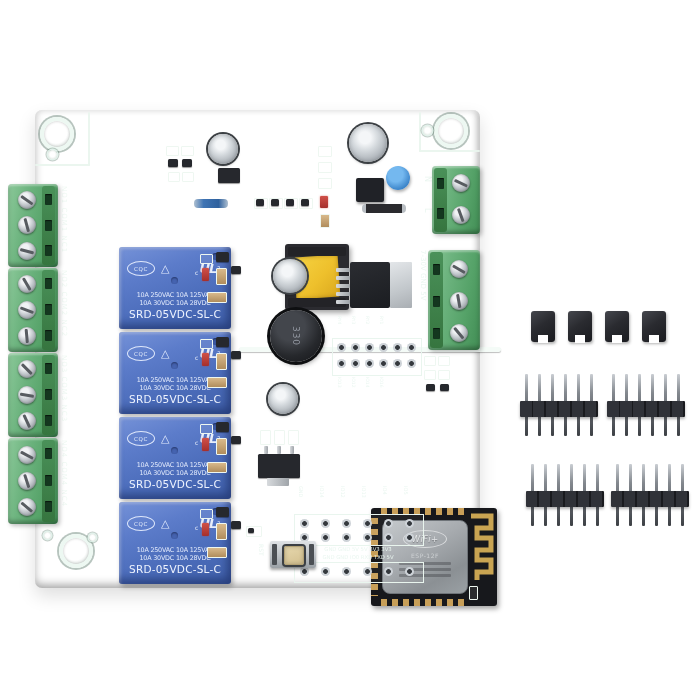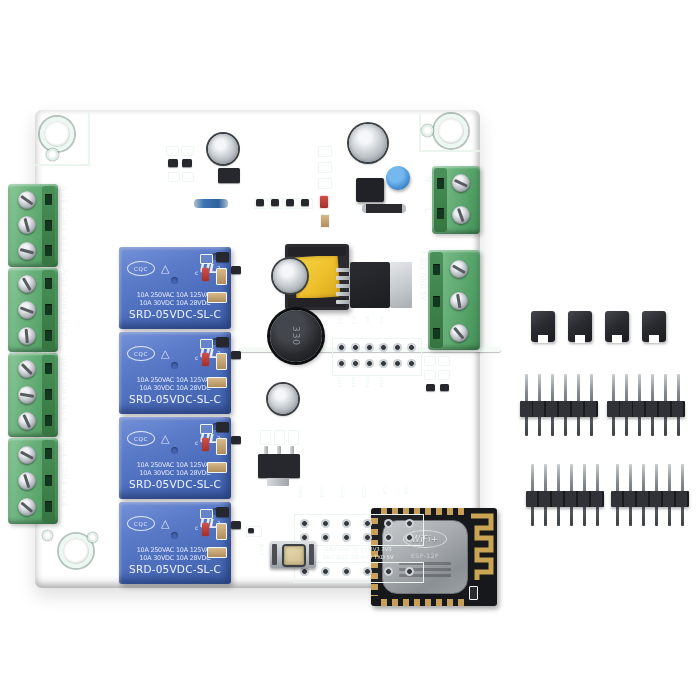--- a/index.html
+++ b/index.html
@@ -82,21 +82,21 @@
   .ind{border-radius:50%;
     background:radial-gradient(circle at 40% 32%,#43464c 0 30%,#26282c 62%,#141518 100%);
     box-shadow:0 0 0 3px #0e0f11, 2px 3px 5px rgba(0,0,0,.4);}
   .ind span{position:absolute;left:50%;top:50%;transform:translate(-50%,-50%) rotate(90deg);
     color:#9297a0;font-size:9px;letter-spacing:1px;}
 
   
   #esp{left:336px;top:398px;width:126px;height:98px;background:#17181c;border-radius:3px;box-shadow:2px 3px 5px rgba(0,0,0,.35);}
   .padstrip-h{position:absolute;height:7px;background:repeating-linear-gradient(90deg,#c89f58 0 6px,#17181c 6px 11px);}
   .padstrip-v{position:absolute;width:7px;background:repeating-linear-gradient(180deg,#c89f58 0 6px,#17181c 6px 11px);}
-  #shield{position:absolute;left:11px;top:12px;width:84px;height:72px;border-radius:15px;border:1px solid #6f7479;
+  #shield{position:absolute;left:11px;top:12px;width:84px;height:72px;border-radius:8px;border:1px solid #6f7479;
     background:linear-gradient(150deg,#c3c7ca 0%,#a8acb0 40%,#8b9094 75%,#9aa0a4 100%);
     display:flex;flex-direction:column;align-items:center;}
   #wifi-logo{margin-top:9px;width:42px;height:16px;border:1.2px solid #dadcde;border-radius:50%;
     display:flex;align-items:center;justify-content:center;color:#e3e5e7;font-size:8.5px;font-style:italic;letter-spacing:.3px;
     text-shadow:0 1px 1px rgba(0,0,0,.3);}
   #esp-model{margin-top:4px;font-size:6px;color:#d6d9db;letter-spacing:.5px;opacity:.85;}
   .esp-faint{width:52px;height:3px;margin-top:3px;background:rgba(70,74,78,.45);border-radius:1px;}
 
   
   #rst-btn{left:270px;top:541px;width:46px;height:27px;border-radius:2px;

